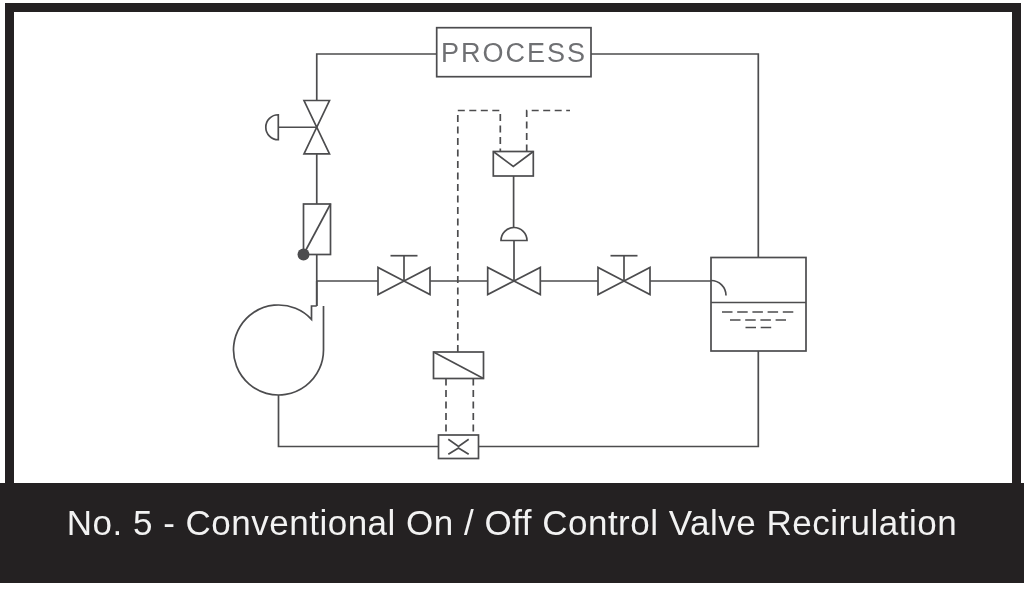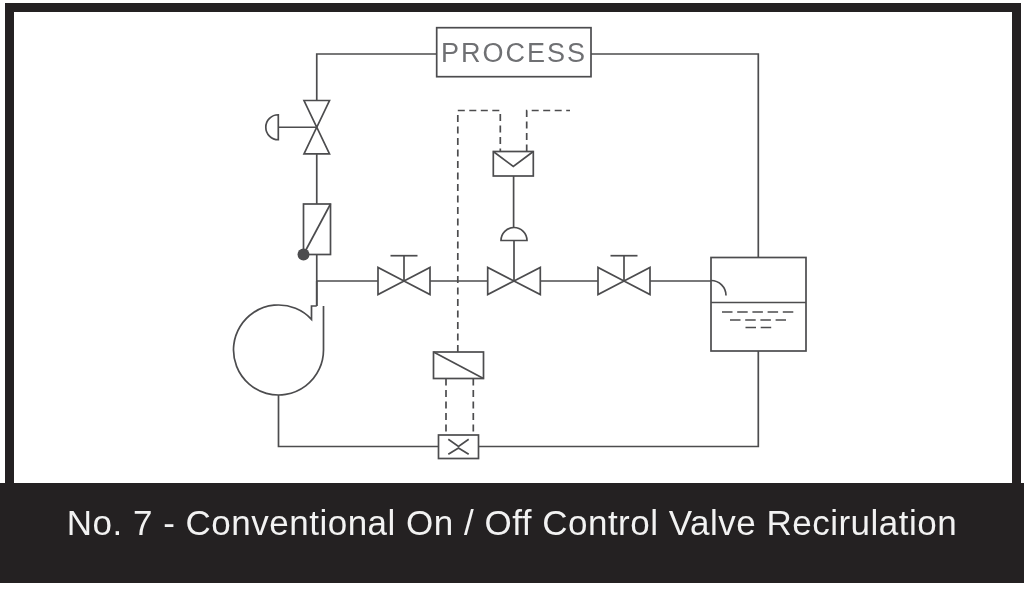--- a/index.html
+++ b/index.html
@@ -130,15 +130,15 @@
     </g>
 
     <g>
       <rect class="lnw" x="438.5" y="435" width="40" height="23.5"></rect>
       <path class="ln" d="M448.3,439.2 L458.5,446.4 L468.7,439.2"></path>
       <path class="ln" d="M448.3,454.3 L458.5,448 L468.7,454.3"></path>
     </g>
   </svg>
 
   <div class="title-bar">
-    <span class="title-text">No. 7 - Conventional On / Off Control Valve Recirulation</span>
+    <span class="title-text">No. 5 - Conventional On / Off Control Valve Recirulation</span>
   </div>
 </div>
 
 </body></html>

